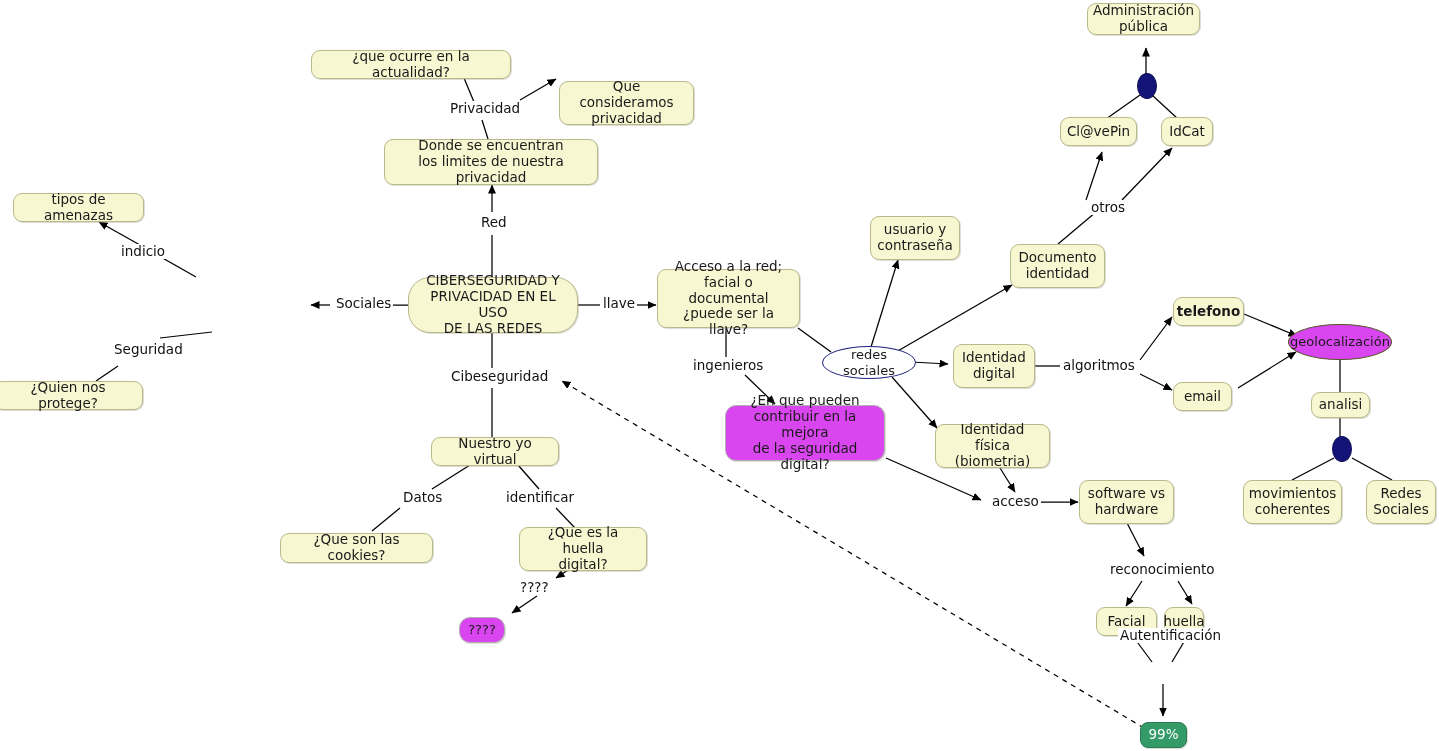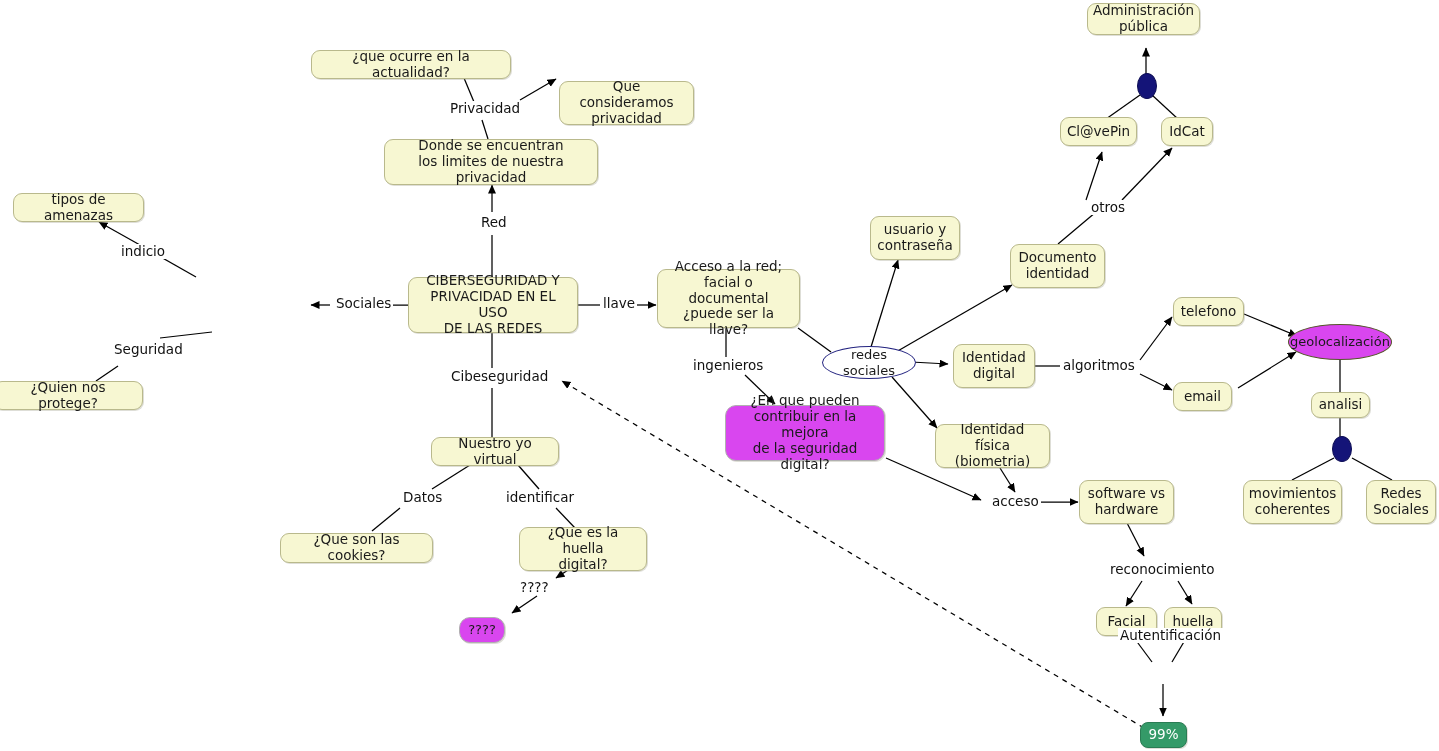--- a/index.html
+++ b/index.html
@@ -178,21 +178,21 @@
       <path d="M1132,635 L1152,662"></path>
       <path d="M1188,635 L1172,662"></path>
 
       <path d="M1163,684 L1163,716" marker-end="url(#arrow)"></path>
 
       <path d="M1144,728 L562,381" stroke-dasharray="5,5" marker-end="url(#arrow)"></path>
 
     </g>
   </svg>
 
-  <div class="node" style="left:408px; top:277px; width:170px; height:56px; font-size:13.5px;">CIBERSEGURIDAD Y
+  <div class="node" style="left:408px; top:277px; width:170px; height:56px; font-size:13.5px;border-radius:22px;">CIBERSEGURIDAD Y
 PRIVACIDAD EN EL USO
 DE LAS REDES</div>
 
   <div class="node" style="left:13px; top:193px; width:131px; height:29px;">tipos de amenazas</div>
 
 
   <div class="node" style="left:-7px; top:381px; width:150px; height:29px;">¿Quien nos protege?</div>
 
   <div class="node" style="left:311px; top:50px; width:200px; height:29px;">¿que ocurre en la actualidad?</div>
 
@@ -233,40 +233,40 @@
   <div class="node" style="left:935px; top:424px; width:115px; height:44px;">Identidad
 física (biometria)</div>
 
   <div class="node" style="left:1060px; top:117px; width:77px; height:29px;">Cl@vePin</div>
 
   <div class="node" style="left:1161px; top:117px; width:52px; height:29px;">IdCat</div>
 
   <div class="node" style="left:1087px; top:3px; width:113px; height:32px;">Administración
 pública</div>
 
-  <div class="node" style="left:1173px; top:297px; width:71px; height:29px;">telefono</div>
+  <div class="node" style="left:1173px; top:297px; width:71px; height:29px;font-weight:bold;">telefono</div>
 
   <div class="node" style="left:1173px; top:382px; width:59px; height:29px;">email</div>
 
   <div class="node ellipse-yellow" style="left:1288px; top:324px; width:104px; height:36px; font-size:13px;">geolocalización</div>
 
   <div class="node" style="left:1311px; top:392px; width:59px; height:26px;">analisi</div>
 
   <div class="node" style="left:1243px; top:480px; width:99px; height:44px;">movimientos
 coherentes</div>
 
   <div class="node" style="left:1366px; top:480px; width:70px; height:44px;">Redes
 Sociales</div>
 
   <div class="node" style="left:1079px; top:480px; width:95px; height:44px;">software vs
 hardware</div>
 
   <div class="node" style="left:1096px; top:607px; width:61px; height:29px;">Facial</div>
 
-  <div class="node" style="left:1164px; top:607px; width:58px; height:29px;">huella</div>
+  <div class="node" style="left:1164px; top:607px; width:40px; height:29px;">huella</div>
 
   <div class="node green" style="left:1140px; top:722px; width:47px; height:26px;text-align:right;">99%</div>
 
   <div class="dot" style="left:1137px; top:73px; width:18px; height:24px;"></div>
   <div class="dot" style="left:1332px; top:436px; width:18px; height:24px;"></div>
 
   <div class="edge-label" style="left:334px; top:296px;">Sociales</div>
 
   <div class="edge-label" style="left:601px; top:296px;">llave</div>
 

